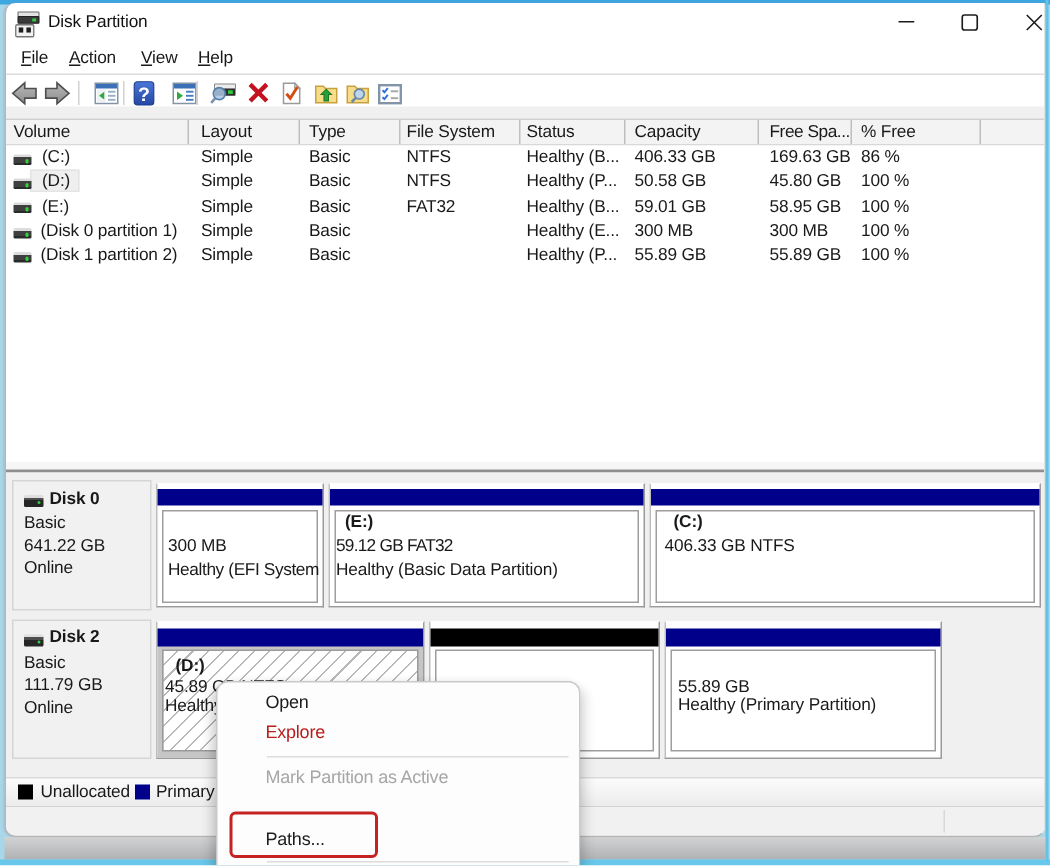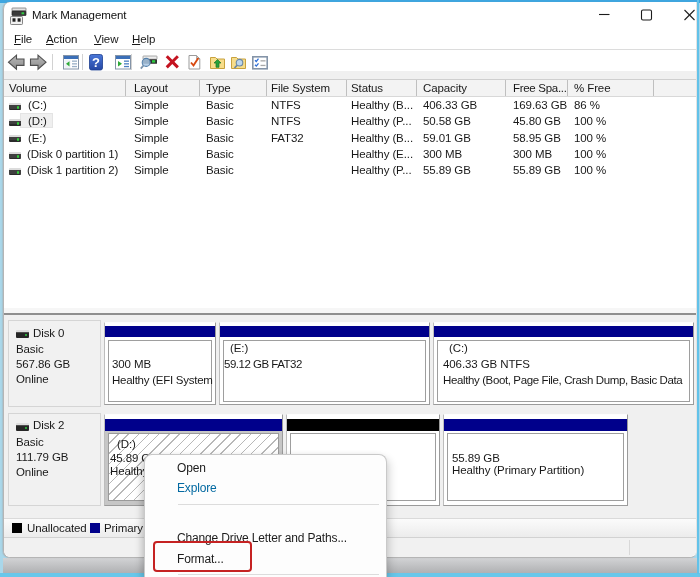--- a/index.html
+++ b/index.html
@@ -1,21 +1,21 @@
 <!DOCTYPE html>
 <html><head>
 <meta charset="utf-8">
 <style>
   * { margin:0; padding:0; box-sizing:border-box; }
   body { width:700px; height:577px; overflow:hidden; }
   #screen { position:relative; width:700px; height:577px; background:#a9d7ea; overflow:hidden;
             font-family:"Liberation Sans",sans-serif; font-size:12px; color:#1a1a1a; }
   .abs { position:absolute; }
   .t { position:absolute; font-size:11.5px; letter-spacing:-0.1px; color:#191919; white-space:pre; }
-  .b { font-weight:normal; }
+  .b { font-weight:bold; }
   #ctx .t { font-size:12px; letter-spacing:-0.15px; }
 </style>
 </head>
 <body>
 <div id="screen">
 
   <div class="abs" style="left:0;top:0;width:700px;height:3px;background:#3ea6e0"></div>
   <div class="abs" style="left:3px;top:558px;width:694px;height:15px;background:linear-gradient(180deg,#d2d3d5,#b0b1b3)"></div>
   <div class="abs" style="left:0;top:573px;width:700px;height:4px;background:#68c7ea"></div>
 
@@ -23,21 +23,21 @@
   <div class="abs" style="left:697px;top:0;width:2px;height:574px;background:#62c2e9"></div>
 
   <svg class="abs" style="left:9px;top:6px" width="20" height="20" viewBox="0 0 20 20">
     <rect x="3" y="2" width="14" height="3" rx="0.5" fill="#e3e3e3" stroke="#6a6a6a" stroke-width="0.7"></rect>
     <rect x="3" y="5" width="14" height="4.5" rx="0.5" fill="#3a3a3a" stroke="#222" stroke-width="0.7"></rect>
     <rect x="12.5" y="6.3" width="2.6" height="2" fill="#2ecc40"></rect>
     <rect x="1.5" y="10.5" width="12" height="8" rx="0.8" fill="#f1f1f1" stroke="#777" stroke-width="0.9"></rect>
     <rect x="3.5" y="12.3" width="3" height="3.4" fill="#1f1f1f"></rect>
     <rect x="8.6" y="12.3" width="3" height="3.4" fill="#1f1f1f"></rect>
   </svg>
-  <div class="t" style="left:32px;top:9px;color:#111">Mark Management</div>
+  <div class="t" style="left:32px;top:9px;color:#111">Disk Partition</div>
   <svg class="abs" style="left:595px;top:5px" width="105" height="22" viewBox="0 0 105 22" fill="none" stroke="#1c1c1c" stroke-width="1.1">
     <line x1="4" y1="9.5" x2="14.5" y2="9.5"></line>
     <rect x="46.5" y="5" width="10" height="10" rx="1.5"></rect>
     <line x1="89.5" y1="5" x2="99.5" y2="15"></line>
     <line x1="99.5" y1="5" x2="89.5" y2="15"></line>
   </svg>
 
   <div class="t" style="left:14px;top:33px"><span style="text-decoration:underline">F</span>ile</div>
   <div class="t" style="left:46px;top:33px"><span style="text-decoration:underline">A</span>ction</div>
   <div class="t" style="left:94px;top:33px"><span style="text-decoration:underline">V</span>iew</div>
@@ -200,44 +200,44 @@
     .dlicon:after { content:""; position:absolute; right:2px; top:3.5px; width:2.5px; height:2.5px; background:#2ecc40; border-radius:50%; }
     .part { position:absolute; background:#fff; border:1px solid; border-color:#fdfdfd #9b9b9b #9b9b9b #bdbdbd; }
     .pbar { position:absolute; left:0; right:0; top:3px; height:11px; background:#00008b; }
     .pinner { position:absolute; left:3px; right:3px; top:17px; bottom:2px; border:1px solid #9e9e9e; background:#fff; }
   </style>
 
   <div class="dlbl" style="top:320px;height:87px"></div>
   <div class="dlicon" style="left:16px;top:330px"></div>
   <div class="t b" style="left:33px;top:327px">Disk 0</div>
   <div class="t" style="left:16px;top:343px">Basic</div>
-  <div class="t" style="left:16px;top:358px">567.86 GB</div>
+  <div class="t" style="left:16px;top:358px">641.22 GB</div>
   <div class="t" style="left:16px;top:373px">Online</div>
 
   <div class="part" style="left:104px;top:322px;width:112px;height:83px">
       <div class="pbar"></div>
       <div class="pinner"></div>
     </div>
   <div class="t" style="left:112px;top:358px">300 MB</div>
   <div class="t" style="left:112px;top:374px;letter-spacing:-0.25px">Healthy (EFI System</div>
 
   <div class="part" style="left:219px;top:322px;width:211px;height:83px">
       <div class="pbar"></div>
       <div class="pinner"></div>
     </div>
   <div class="t b" style="left:230px;top:342px">(E:)</div>
   <div class="t" style="left:224px;top:358px;letter-spacing:-0.5px">59.12 GB FAT32</div>
+  <div class="t" style="left:224px;top:374px">Healthy (Basic Data Partition)</div>
 
   <div class="part" style="left:433px;top:322px;width:261px;height:83px">
       <div class="pbar"></div>
       <div class="pinner"></div>
     </div>
   <div class="t b" style="left:449px;top:342px">(C:)</div>
   <div class="t" style="left:443px;top:358px">406.33 GB NTFS</div>
-  <div class="t" style="left:443px;top:374px;letter-spacing:-0.38px">Healthy (Boot, Page File, Crash Dump, Basic Data</div>
 
   <div class="dlbl" style="top:413px;height:93px"></div>
   <div class="dlicon" style="left:16px;top:423px"></div>
   <div class="t b" style="left:33px;top:419px">Disk 2</div>
   <div class="t" style="left:16px;top:436px">Basic</div>
   <div class="t" style="left:16px;top:451px">111.79 GB</div>
   <div class="t" style="left:16px;top:466px">Online</div>
 
   <div class="part" style="left:104px;top:414px;width:179px;height:92px">
     <div class="abs" style="left:0;right:0;top:15px;bottom:0;background:#c6c6c6"></div>
@@ -267,20 +267,20 @@
   <div class="abs" style="left:90px;top:523px;width:10px;height:10px;background:#00008b"></div>
   <div class="t" style="left:104px;top:522px">Primary partition</div>
 
   <div class="abs" style="left:4px;top:537px;width:692px;height:20px;background:#f1f1f1;border-top:1px solid #d2d2d2;border-radius:0 0 7px 7px"></div>
   <div class="abs" style="left:629px;top:540px;width:1px;height:15px;background:#d8d8d8"></div>
 
   <div class="abs" style="left:144px;top:454px;width:243px;height:123px;background:#fdfdfd;
        border:1px solid #c9c9c9;border-bottom:none;border-radius:8px 8px 0 0;
        box-shadow:-3px 3px 7px rgba(0,0,0,0.16),3px 4px 8px rgba(0,0,0,0.14)" id="ctx">
     <div class="t" style="left:32px;top:6px;color:#1c1c1c">Open</div>
-    <div class="t" style="left:32px;top:26px;color:#0369a1">Explore</div>
+    <div class="t" style="left:32px;top:26px;color:#b91c1c">Explore</div>
     <div class="abs" style="left:33px;top:49px;width:201px;height:1px;background:#dcdcdc"></div>
-    <div class="t" style="left:32px;top:76px;color:#1c1c1c">Change Drive Letter and Paths...</div>
-    <div class="t" style="left:32px;top:97px;color:#1c1c1c">Format...</div>
+    <div class="t" style="left:32px;top:56px;color:#a6a6a6">Mark Partition as Active</div>
+    <div class="t" style="left:32px;top:97px;color:#1c1c1c">Paths...</div>
     <div class="abs" style="left:33px;top:119px;width:201px;height:1px;background:#dcdcdc"></div>
   </div>
   <div class="abs" style="left:153px;top:541px;width:99px;height:31px;border:2.5px solid #c52222;border-radius:4px"></div>
 </div>
 
 </body></html>

